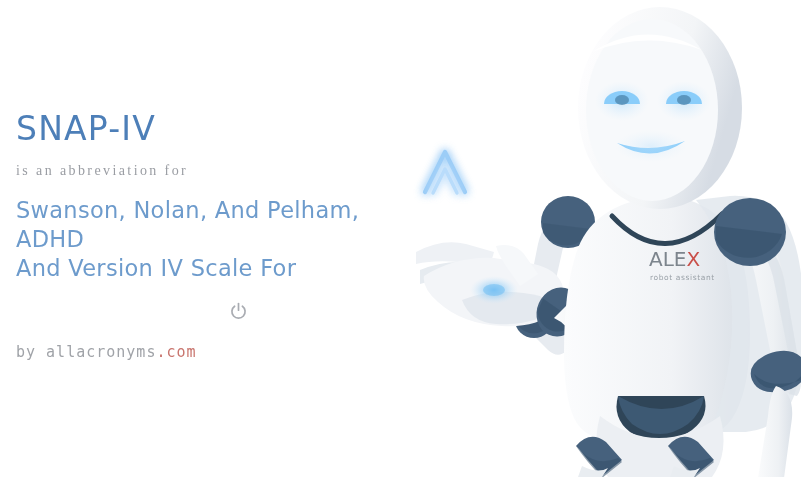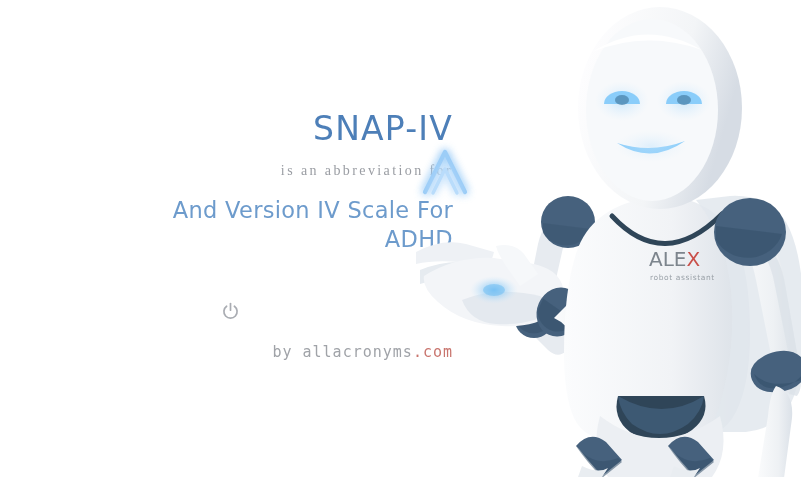--- a/index.html
+++ b/index.html
@@ -12,25 +12,25 @@
     width: 801px;
     height: 477px;
     background: #ffffff;
     overflow: hidden;
     font-family: "Liberation Sans", sans-serif;
   }
 
   
   .text-column {
     position: absolute;
-    left: 8px;
+    left: 16px;
     top: 0;
     width: 445px;
     height: 477px;
-    text-align: right;
+    text-align: left;
   }
 
   .acronym-title {
     position: absolute;
     left: 0;
     top: 112px;
     width: 445px;
     font-size: 33px;
     font-weight: 400;
     letter-spacing: 1.2px;
@@ -111,22 +111,23 @@
 
 <div id="page">
 
   <div class="text-column">
 
     <div class="acronym-title">SNAP-IV</div>
 
     <div class="abbrev-label">is an abbreviation for</div>
 
     <div class="expansion">
+      <div>Swanson, Nolan, And Pelham,</div>
+      <div>ADHD</div>
       <div>And Version IV Scale For</div>
-      <div>ADHD</div>
     </div>
 
     <div class="power-icon">
       <svg width="17" height="19" viewBox="0 0 17 19">
         <path d="M4.6 4.2 A 6.6 6.6 0 1 0 12.4 4.2" fill="none" stroke="#a9acb2" stroke-width="1.7" stroke-linecap="round"></path>
         <line x1="8.5" y1="1.5" x2="8.5" y2="8.2" stroke="#a9acb2" stroke-width="1.7" stroke-linecap="round"></line>
       </svg>
     </div>
 
     <div class="byline">

